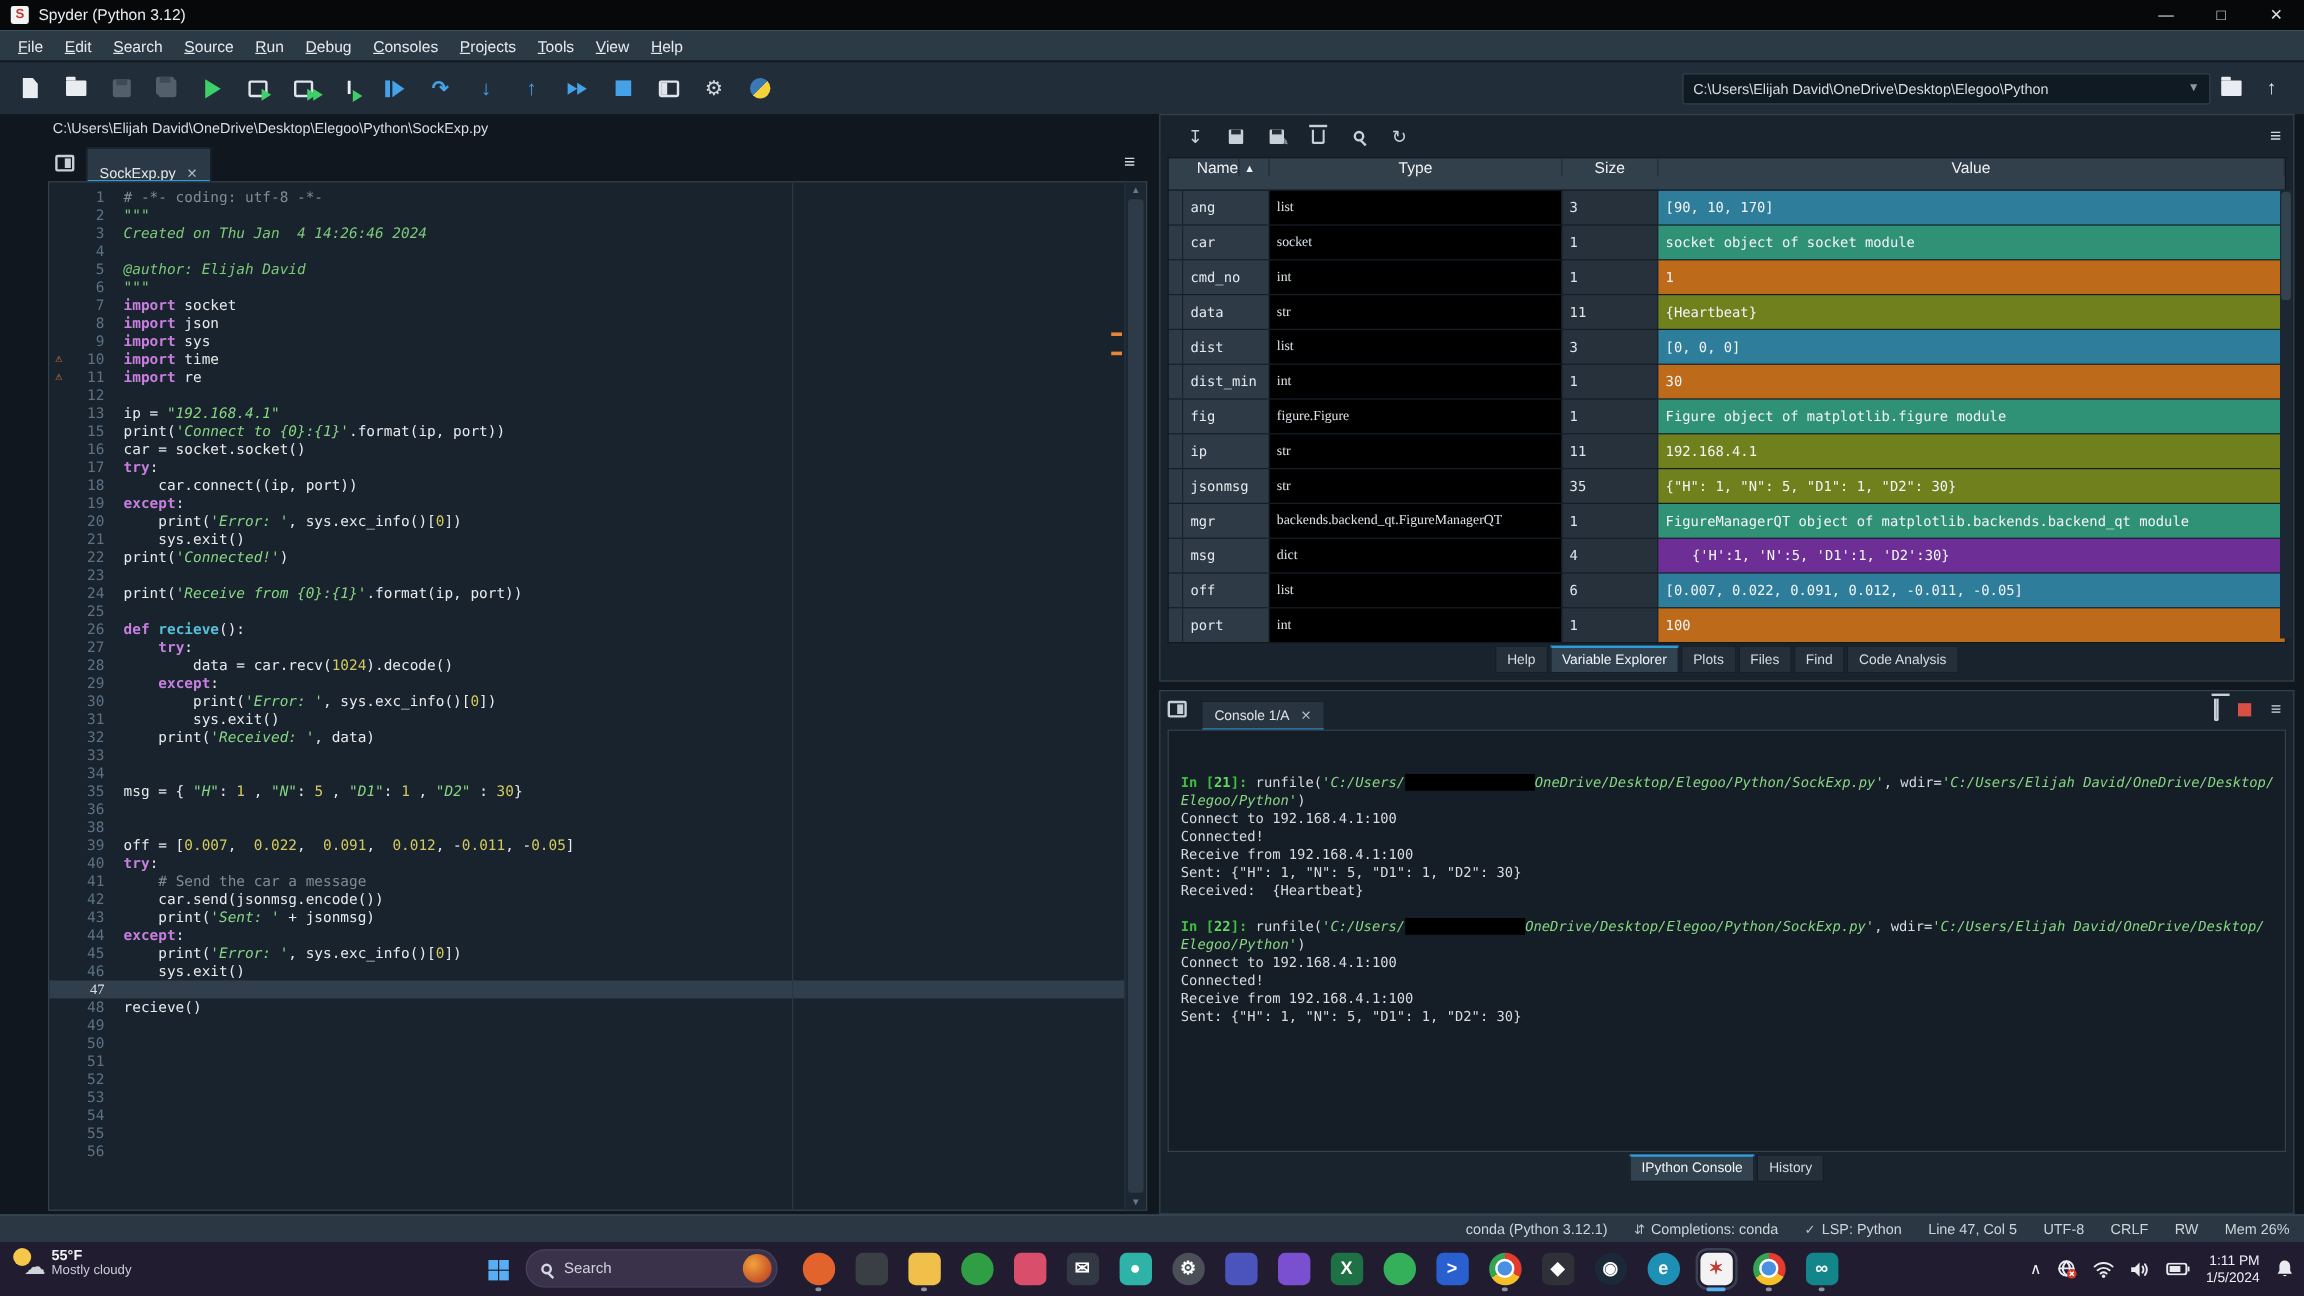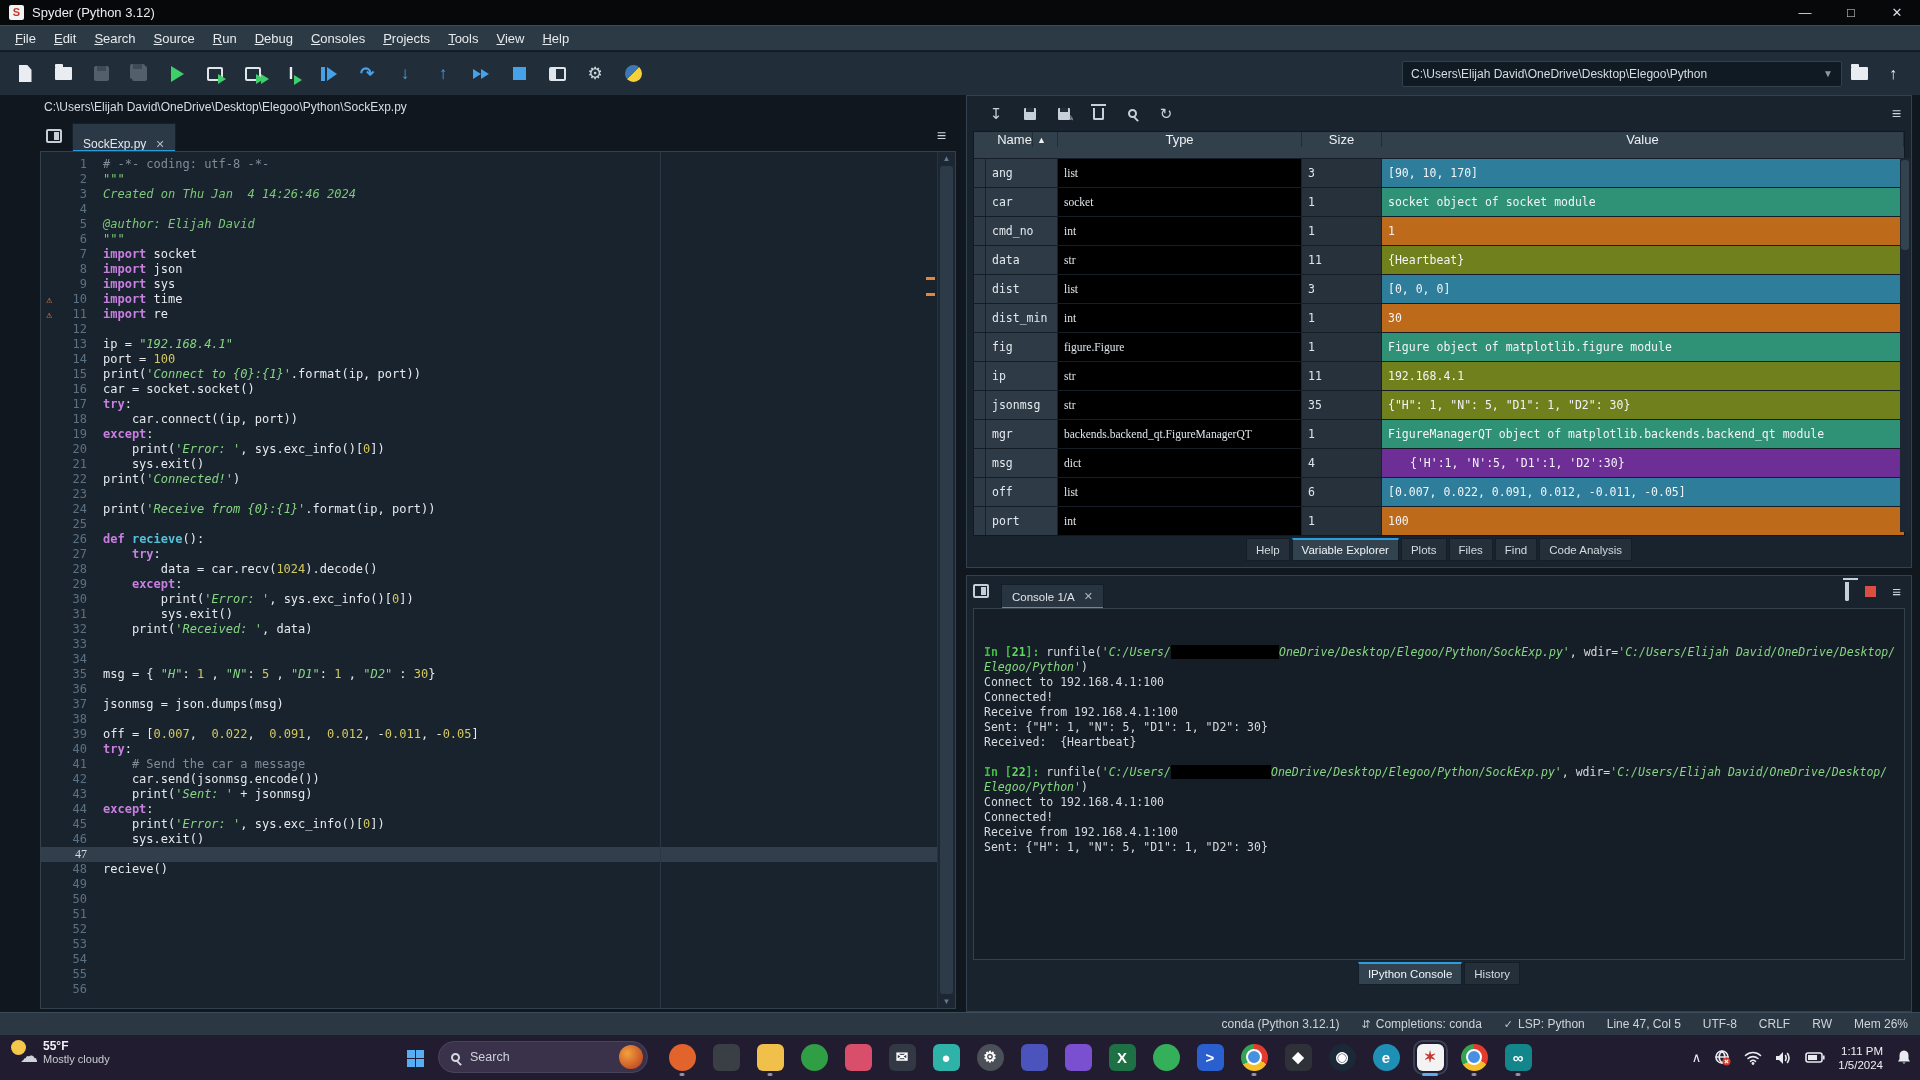--- a/index.html
+++ b/index.html
@@ -296,21 +296,20 @@
         <div class="ln"><span class="lwarn"></span><span class="lnum">4</span><span class="lcode"></span></div>
         <div class="ln"><span class="lwarn"></span><span class="lnum">5</span><span class="lcode"><span class="tk-doc">@author: Elijah David</span></span></div>
         <div class="ln"><span class="lwarn"></span><span class="lnum">6</span><span class="lcode"><span class="tk-doc">"""</span></span></div>
         <div class="ln"><span class="lwarn"></span><span class="lnum">7</span><span class="lcode"><span class="tk-kw">import</span><span class="tk-txt"> socket</span></span></div>
         <div class="ln"><span class="lwarn"></span><span class="lnum">8</span><span class="lcode"><span class="tk-kw">import</span><span class="tk-txt"> json</span></span></div>
         <div class="ln"><span class="lwarn"></span><span class="lnum">9</span><span class="lcode"><span class="tk-kw">import</span><span class="tk-txt"> sys</span></span></div>
         <div class="ln"><span class="lwarn">⚠</span><span class="lnum">10</span><span class="lcode"><span class="tk-kw">import</span><span class="tk-txt"> time</span></span></div>
         <div class="ln"><span class="lwarn">⚠</span><span class="lnum">11</span><span class="lcode"><span class="tk-kw">import</span><span class="tk-txt"> re</span></span></div>
         <div class="ln"><span class="lwarn"></span><span class="lnum">12</span><span class="lcode"></span></div>
         <div class="ln"><span class="lwarn"></span><span class="lnum">13</span><span class="lcode"><span class="tk-txt">ip = </span><span class="tk-str">"192.168.4.1"</span></span></div>
-        <div class="ln"><span class="lwarn"></span><span class="lnum">14</span><span class="lcode"><span class="tk-txt">port = </span><span class="tk-num">100</span></span></div>
         <div class="ln"><span class="lwarn"></span><span class="lnum">15</span><span class="lcode"><span class="tk-txt">print(</span><span class="tk-str">'Connect to {0}:{1}'</span><span class="tk-txt">.format(ip, port))</span></span></div>
         <div class="ln"><span class="lwarn"></span><span class="lnum">16</span><span class="lcode"><span class="tk-txt">car = socket.socket()</span></span></div>
         <div class="ln"><span class="lwarn"></span><span class="lnum">17</span><span class="lcode"><span class="tk-kw">try</span><span class="tk-txt">:</span></span></div>
         <div class="ln"><span class="lwarn"></span><span class="lnum">18</span><span class="lcode"><span class="tk-txt">    car.connect((ip, port))</span></span></div>
         <div class="ln"><span class="lwarn"></span><span class="lnum">19</span><span class="lcode"><span class="tk-kw">except</span><span class="tk-txt">:</span></span></div>
         <div class="ln"><span class="lwarn"></span><span class="lnum">20</span><span class="lcode"><span class="tk-txt">    print(</span><span class="tk-str">'Error: '</span><span class="tk-txt">, sys.exc_info()[</span><span class="tk-num">0</span><span class="tk-txt">])</span></span></div>
         <div class="ln"><span class="lwarn"></span><span class="lnum">21</span><span class="lcode"><span class="tk-txt">    sys.exit()</span></span></div>
         <div class="ln"><span class="lwarn"></span><span class="lnum">22</span><span class="lcode"><span class="tk-txt">print(</span><span class="tk-str">'Connected!'</span><span class="tk-txt">)</span></span></div>
         <div class="ln"><span class="lwarn"></span><span class="lnum">23</span><span class="lcode"></span></div>
         <div class="ln"><span class="lwarn"></span><span class="lnum">24</span><span class="lcode"><span class="tk-txt">print(</span><span class="tk-str">'Receive from {0}:{1}'</span><span class="tk-txt">.format(ip, port))</span></span></div>
@@ -319,21 +318,20 @@
         <div class="ln"><span class="lwarn"></span><span class="lnum">27</span><span class="lcode"><span class="tk-txt">    </span><span class="tk-kw">try</span><span class="tk-txt">:</span></span></div>
         <div class="ln"><span class="lwarn"></span><span class="lnum">28</span><span class="lcode"><span class="tk-txt">        data = car.recv(</span><span class="tk-num">1024</span><span class="tk-txt">).decode()</span></span></div>
         <div class="ln"><span class="lwarn"></span><span class="lnum">29</span><span class="lcode"><span class="tk-txt">    </span><span class="tk-kw">except</span><span class="tk-txt">:</span></span></div>
         <div class="ln"><span class="lwarn"></span><span class="lnum">30</span><span class="lcode"><span class="tk-txt">        print(</span><span class="tk-str">'Error: '</span><span class="tk-txt">, sys.exc_info()[</span><span class="tk-num">0</span><span class="tk-txt">])</span></span></div>
         <div class="ln"><span class="lwarn"></span><span class="lnum">31</span><span class="lcode"><span class="tk-txt">        sys.exit()</span></span></div>
         <div class="ln"><span class="lwarn"></span><span class="lnum">32</span><span class="lcode"><span class="tk-txt">    print(</span><span class="tk-str">'Received: '</span><span class="tk-txt">, data)</span></span></div>
         <div class="ln"><span class="lwarn"></span><span class="lnum">33</span><span class="lcode"></span></div>
         <div class="ln"><span class="lwarn"></span><span class="lnum">34</span><span class="lcode"></span></div>
         <div class="ln"><span class="lwarn"></span><span class="lnum">35</span><span class="lcode"><span class="tk-txt">msg = { </span><span class="tk-str">"H"</span><span class="tk-txt">: </span><span class="tk-num">1</span><span class="tk-txt"> , </span><span class="tk-str">"N"</span><span class="tk-txt">: </span><span class="tk-num">5</span><span class="tk-txt"> , </span><span class="tk-str">"D1"</span><span class="tk-txt">: </span><span class="tk-num">1</span><span class="tk-txt"> , </span><span class="tk-str">"D2"</span><span class="tk-txt"> : </span><span class="tk-num">30</span><span class="tk-txt">}</span></span></div>
         <div class="ln"><span class="lwarn"></span><span class="lnum">36</span><span class="lcode"></span></div>
-        <div class="ln"><span class="lwarn"></span><span class="lnum">37</span><span class="lcode"><span class="tk-txt">jsonmsg = json.dumps(msg)</span></span></div>
         <div class="ln"><span class="lwarn"></span><span class="lnum">38</span><span class="lcode"></span></div>
         <div class="ln"><span class="lwarn"></span><span class="lnum">39</span><span class="lcode"><span class="tk-txt">off = [</span><span class="tk-num">0.007</span><span class="tk-txt">,  </span><span class="tk-num">0.022</span><span class="tk-txt">,  </span><span class="tk-num">0.091</span><span class="tk-txt">,  </span><span class="tk-num">0.012</span><span class="tk-txt">, -</span><span class="tk-num">0.011</span><span class="tk-txt">, -</span><span class="tk-num">0.05</span><span class="tk-txt">]</span></span></div>
         <div class="ln"><span class="lwarn"></span><span class="lnum">40</span><span class="lcode"><span class="tk-kw">try</span><span class="tk-txt">:</span></span></div>
         <div class="ln"><span class="lwarn"></span><span class="lnum">41</span><span class="lcode"><span class="tk-txt">    </span><span class="tk-com"># Send the car a message</span></span></div>
         <div class="ln"><span class="lwarn"></span><span class="lnum">42</span><span class="lcode"><span class="tk-txt">    car.send(jsonmsg.encode())</span></span></div>
         <div class="ln"><span class="lwarn"></span><span class="lnum">43</span><span class="lcode"><span class="tk-txt">    print(</span><span class="tk-str">'Sent: '</span><span class="tk-txt"> + jsonmsg)</span></span></div>
         <div class="ln"><span class="lwarn"></span><span class="lnum">44</span><span class="lcode"><span class="tk-kw">except</span><span class="tk-txt">:</span></span></div>
         <div class="ln"><span class="lwarn"></span><span class="lnum">45</span><span class="lcode"><span class="tk-txt">    print(</span><span class="tk-str">'Error: '</span><span class="tk-txt">, sys.exc_info()[</span><span class="tk-num">0</span><span class="tk-txt">])</span></span></div>
         <div class="ln"><span class="lwarn"></span><span class="lnum">46</span><span class="lcode"><span class="tk-txt">    sys.exit()</span></span></div>
         <div class="ln cur"><span class="lwarn"></span><span class="lnum">47</span><span class="lcode"></span></div>

